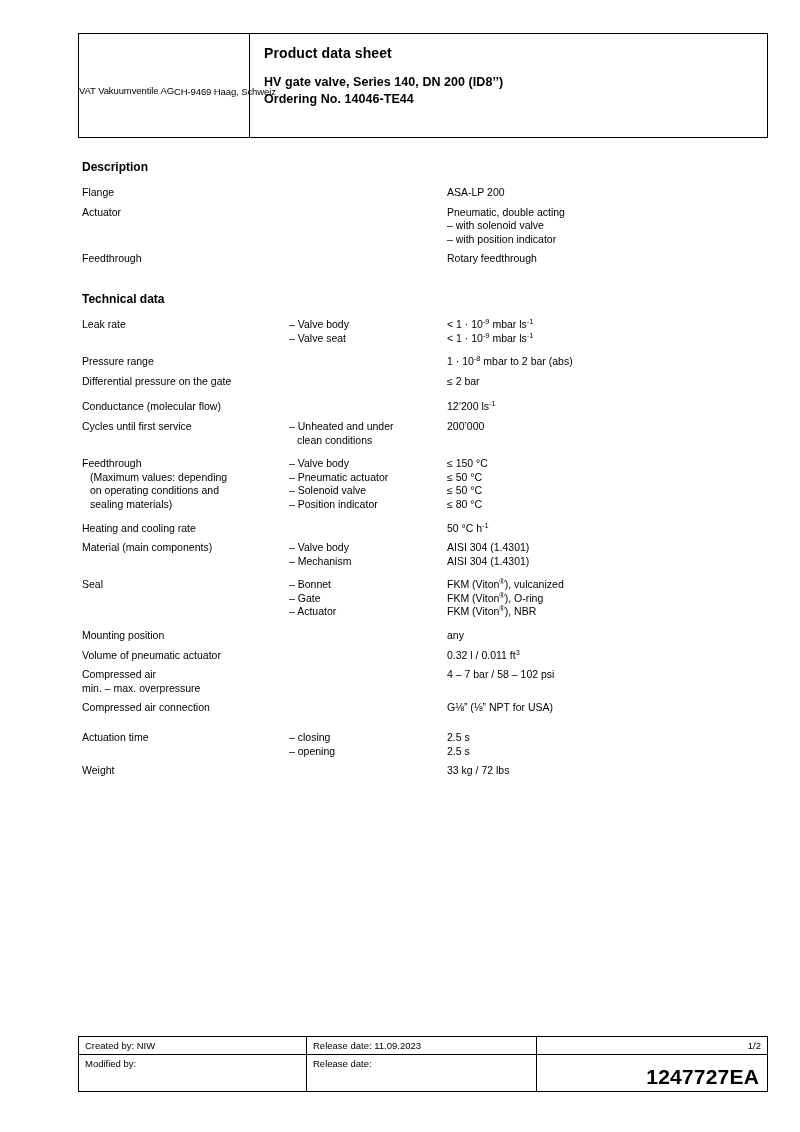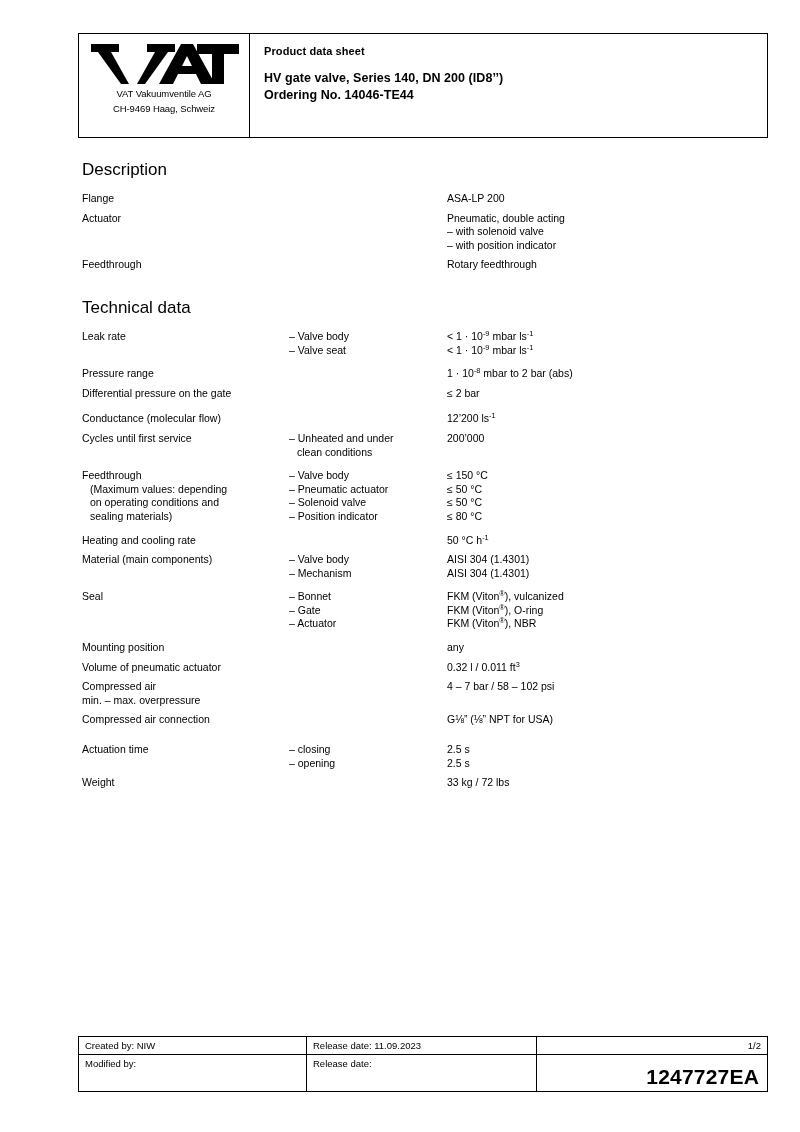--- a/index.html
+++ b/index.html
@@ -30,21 +30,20 @@
     border: 1.5px solid #000;
     box-sizing: border-box;
     display: flex;
     height: 105px;
   }
   .header-logo {
     width: 171px;
     border-right: 1.5px solid #000;
     box-sizing: border-box;
     display: flex;
-    flex-direction: column;
     align-items: center;
     justify-content: flex-start;
     padding-top: 8px;
   }
   .logo-mark {
     width: 150px;
     height: 44px;
     display: block;
   }
   .logo-line1 {
@@ -58,21 +57,21 @@
     letter-spacing: -0.1px;
     margin-top: 4px;
     white-space: nowrap;
   }
   .header-titles {
     flex: 1;
     padding: 11px 0 0 14px;
     box-sizing: border-box;
   }
   .doc-title {
-    font-size: 11px;
+    font-size: 14px;
     font-weight: bold;
     letter-spacing: 0.1px;
   }
   .doc-sub1 {
     font-size: 12.5px;
     font-weight: bold;
     margin-top: 14px;
     letter-spacing: 0.05px;
   }
   .doc-sub2 {
@@ -83,22 +82,22 @@
   }
 
   
   .content {
     position: absolute;
     left: 82px;
     top: 160px;
     width: 690px;
   }
   .section-title {
-    font-size: 17px;
-    font-weight: normal;
+    font-size: 12px;
+    font-weight: bold;
     margin-bottom: 12px;
   }
   .section-title.tech {
     margin-top: 26px;
   }
   table.rows {
     border-collapse: collapse;
     width: 690px;
     font-size: 10.5px;
     line-height: 13.6px;

